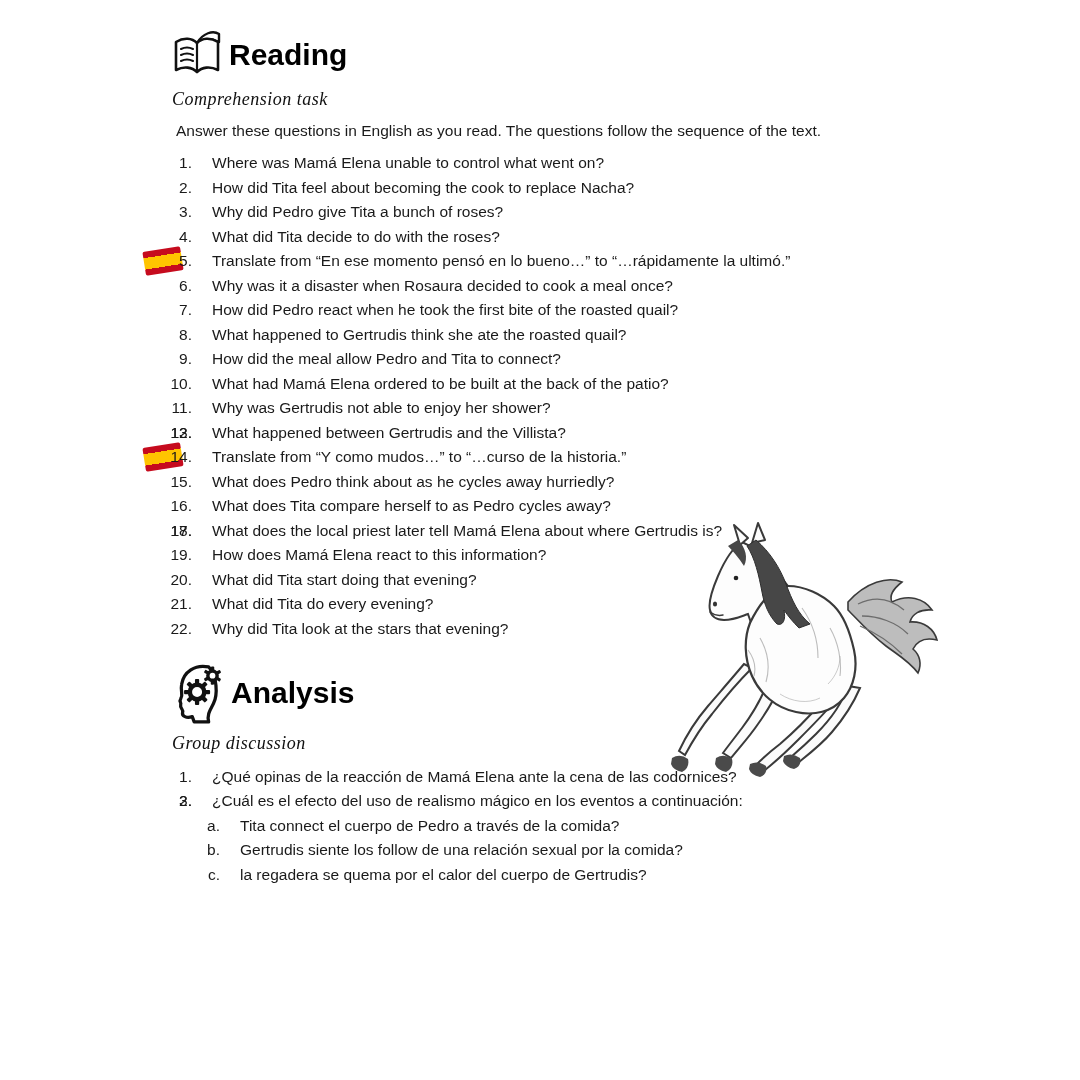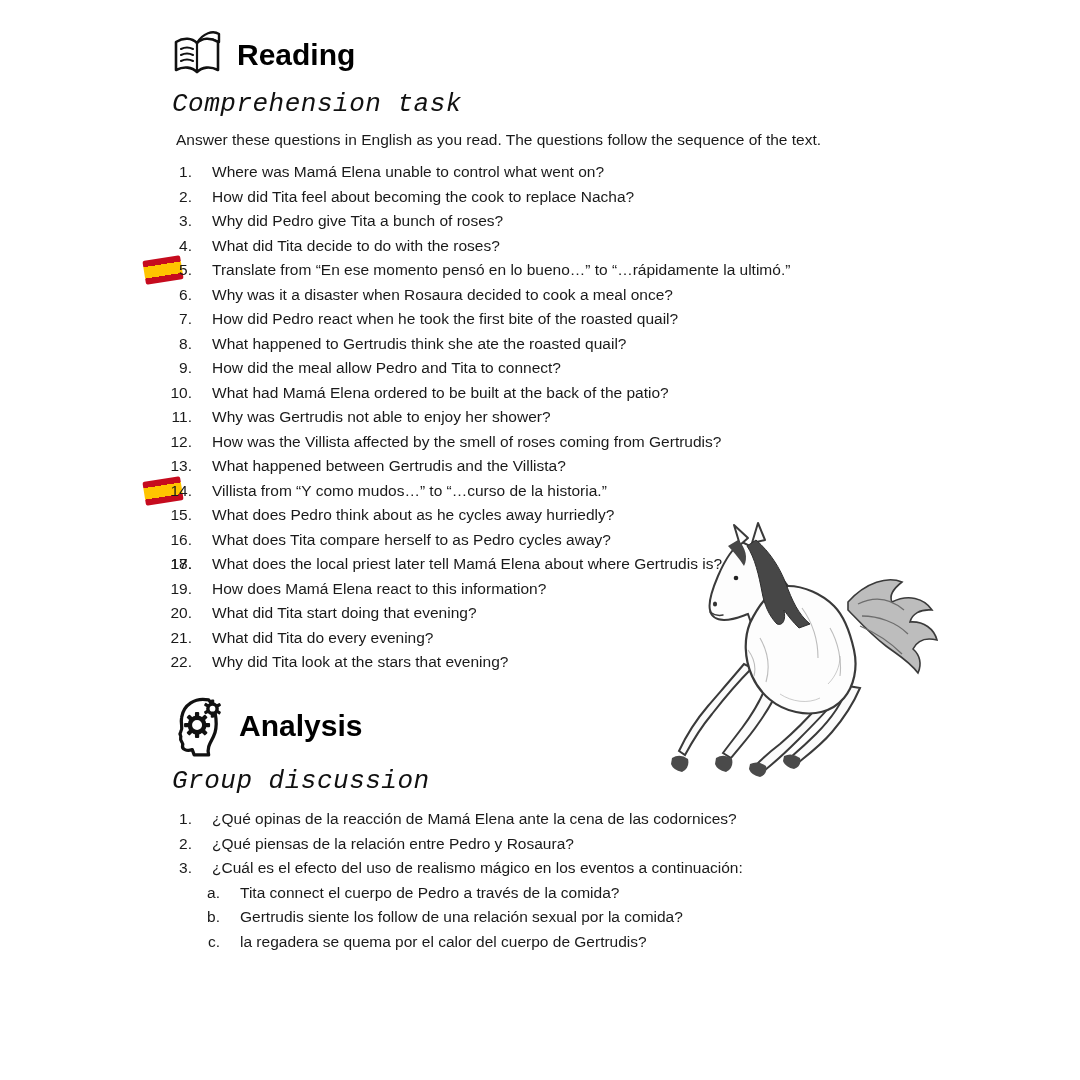--- a/index.html
+++ b/index.html
@@ -4,26 +4,26 @@
 <style>
   * { box-sizing: border-box; }
   html,body { margin:0; padding:0; background:#fff; }
   .page {
     position:relative; width:1080px; height:1080px; background:#ffffff;
     font-family:"Liberation Sans","DejaVu Sans",sans-serif; color:#1a1a1a;
     overflow:hidden;
   }
   .content { position:absolute; left:172px; top:30px; width:660px; }
 
-  .section-head { display:flex; align-items:center; gap:13px; margin:0; }
+  .section-head { display:flex; align-items:center; gap:5px; margin:0; }
   .section-head h1 { font-size:30px; font-weight:700; color:#000; margin:0; line-height:1; }
 
   .script-head {
-    font-family:Liberation Mono, monospace; font-style:italic;
-    font-size:26px; color:#111; margin:9px 0 0 0; font-weight:500; letter-spacing:0.5px;
+    font-family:Liberation Serif, serif; font-style:italic;
+    font-size:18px; color:#111; margin:9px 0 0 0; font-weight:500; letter-spacing:0.5px;
   }
   .intro { font-size:15.5px; margin:11px 0 0 4px; line-height:19px; color:#1a1a1a; }
 
   .qlist { list-style:none; margin:13px 0 0 0; padding:0; font-size:15.5px; }
   .qlist li { position:relative; padding-left:40px; margin-bottom:5.5px; line-height:19px; }
   .qlist .num { position:absolute; left:-6px; top:0; width:26px; text-align:right; }
   .sublist { margin-left:28px; margin-top:1px; }
 
   .flag {
     position:absolute; left:-28px; top:-2px; width:38px; height:24px;
@@ -124,33 +124,32 @@
 
         <li>
           
           <span class="num">11.</span>
           <span class="txt">Why was Gertrudis not able to enjoy her shower?</span>
         </li>
 
         <li>
           
           <span class="num">12.</span>
-          <span class="txt">How was the Villista affected by the smell of roses coming from Gertrudis?</span>
         </li>
 
         <li>
           
           <span class="num">13.</span>
           <span class="txt">What happened between Gertrudis and the Villista?</span>
         </li>
 
         <li>
           <span class="flag"></span>
           <span class="num">14.</span>
-          <span class="txt">Villista from “Y como mudos…” to “…curso de la historia.”</span>
+          <span class="txt">Translate from “Y como mudos…” to “…curso de la historia.”</span>
         </li>
 
         <li>
           
           <span class="num">15.</span>
           <span class="txt">What does Pedro think about as he cycles away hurriedly?</span>
         </li>
 
         <li>
           
@@ -233,21 +232,20 @@
 
       <ol class="qlist">
 
           <li>
             <span class="num">1.</span>
             <span class="txt">¿Qué opinas de la reacción de Mamá Elena ante la cena de las codornices?</span>
           </li>
 
           <li>
             <span class="num">2.</span>
-            <span class="txt">¿Qué piensas de la relación entre Pedro y Rosaura?</span>
           </li>
 
           <li>
             <span class="num">3.</span>
             <span class="txt">¿Cuál es el efecto del uso de realismo mágico en los eventos a continuación:</span>
           </li>
         </ol>
 
       <ol class="qlist sublist">
 

